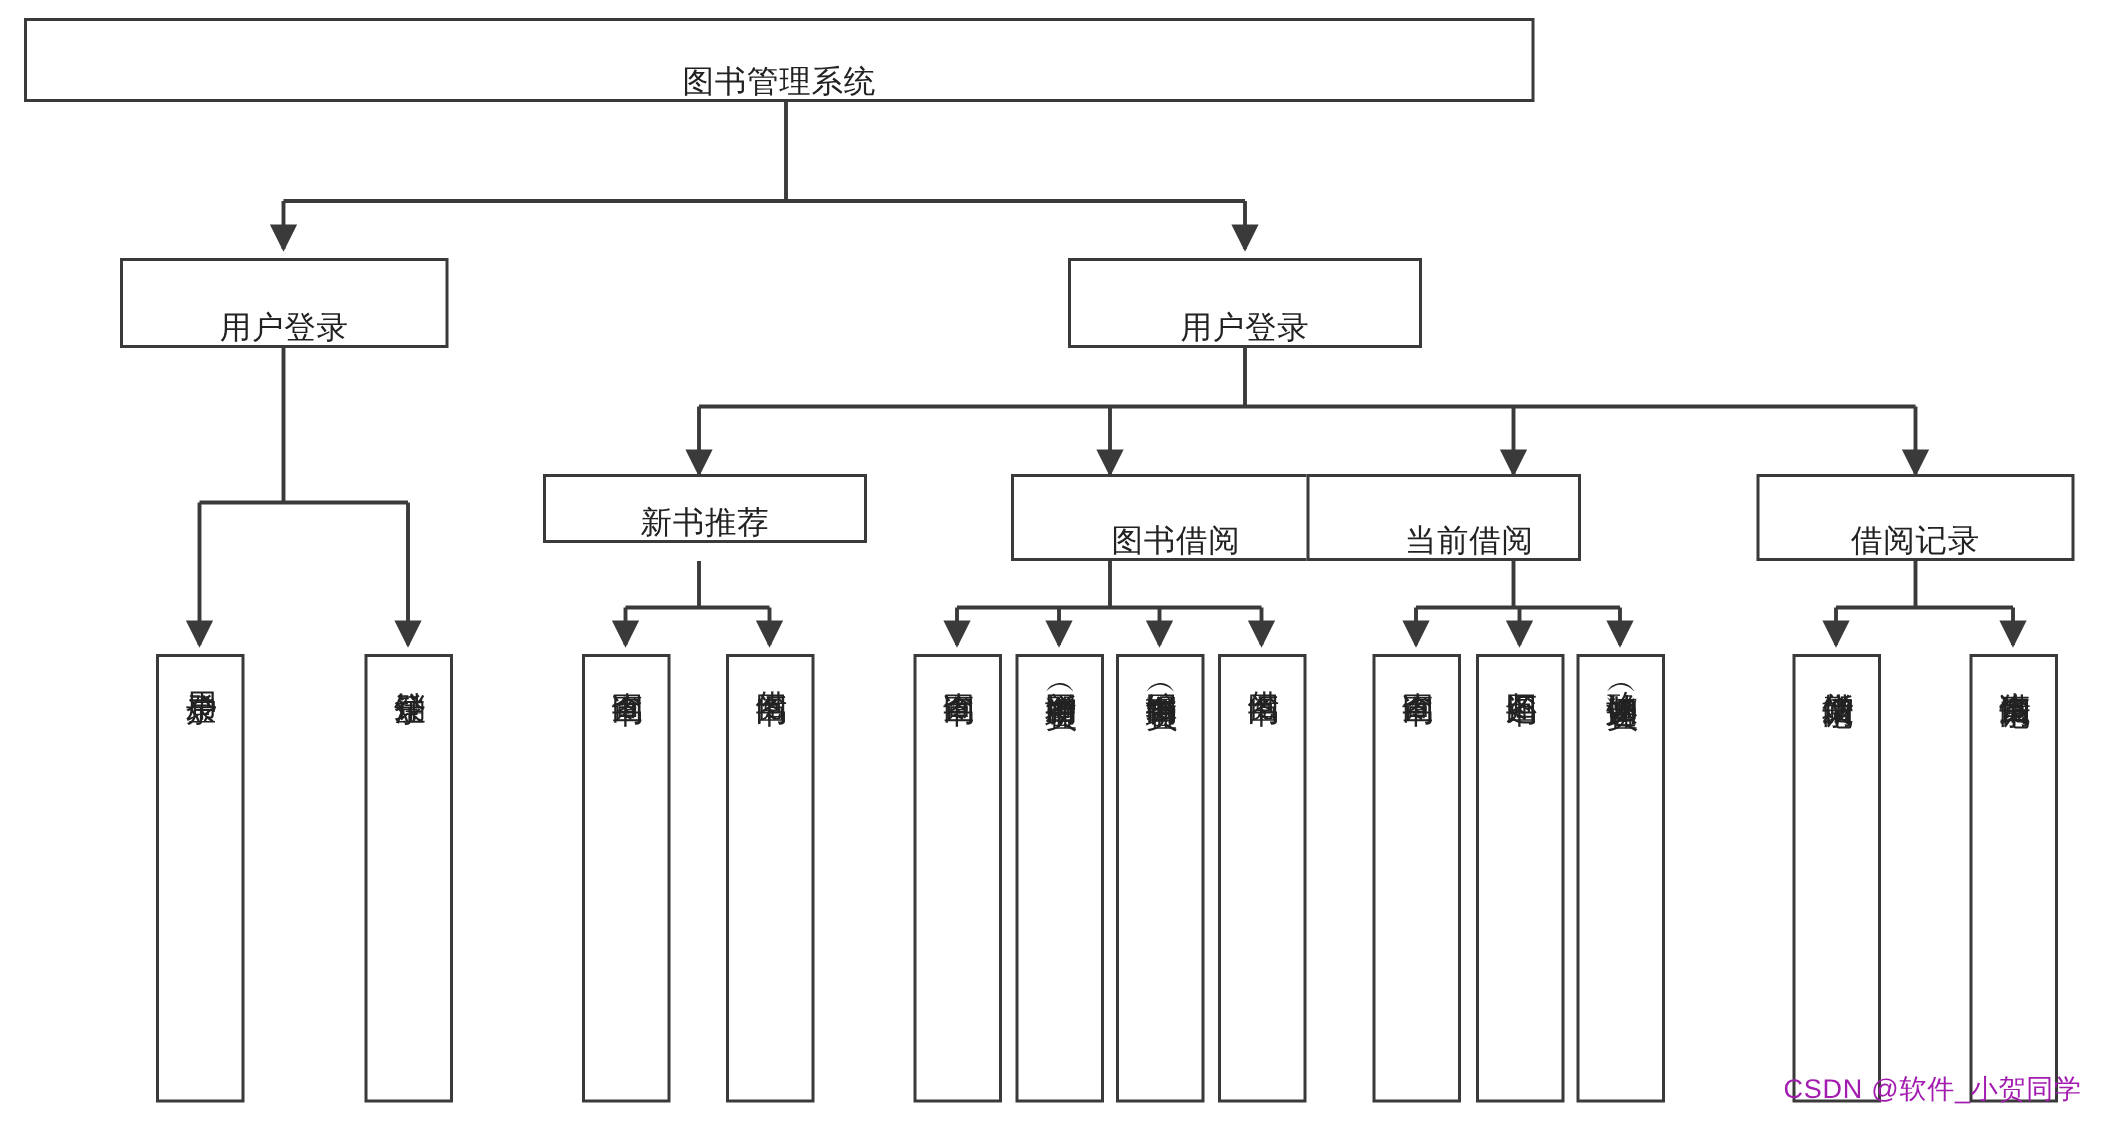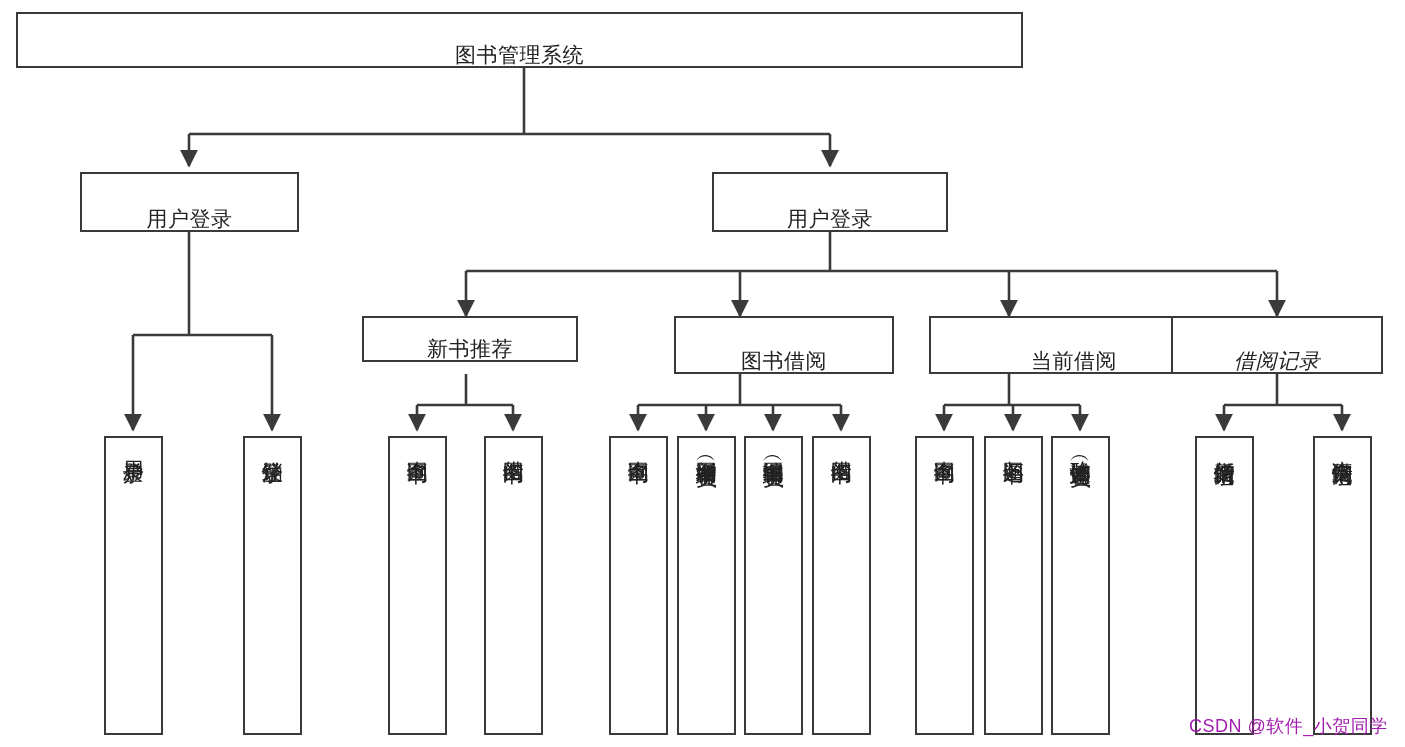--- a/index.html
+++ b/index.html
@@ -136,25 +136,25 @@
   </div>
 
   <div class="node horizontal" style="left:362px; top:316px; width:216px; height:46px;">
     <span class="node-label">新书推荐</span>
   </div>
 
   <div class="node horizontal" style="left:634px; top:316px; width:220px; height:58px;margin-left:40px;">
     <span class="node-label">图书借阅</span>
   </div>
 
-  <div class="node horizontal" style="left:929px; top:316px; width:256px; height:58px;padding-left:34px;">
+  <div class="node horizontal" style="left:871px; top:316px; width:183px; height:58px;padding-left:34px;">
     <span class="node-label">当前借阅</span>
   </div>
 
-  <div class="node horizontal" style="left:1171px; top:316px; width:212px; height:58px;font-style:italic;">
+  <div class="node horizontal" style="left:1171px; top:316px; width:212px; height:58px;">
     <span class="node-label">借阅记录</span>
   </div>
 
   <div class="node vertical" style="left:104px; top:436px; width:59px; height:299px;">
     <span class="node-label">用户登录</span>
   </div>
 
   <div class="node vertical" style="left:243px; top:436px; width:59px; height:299px;">
     <span class="node-label">注销登录</span>
   </div>

